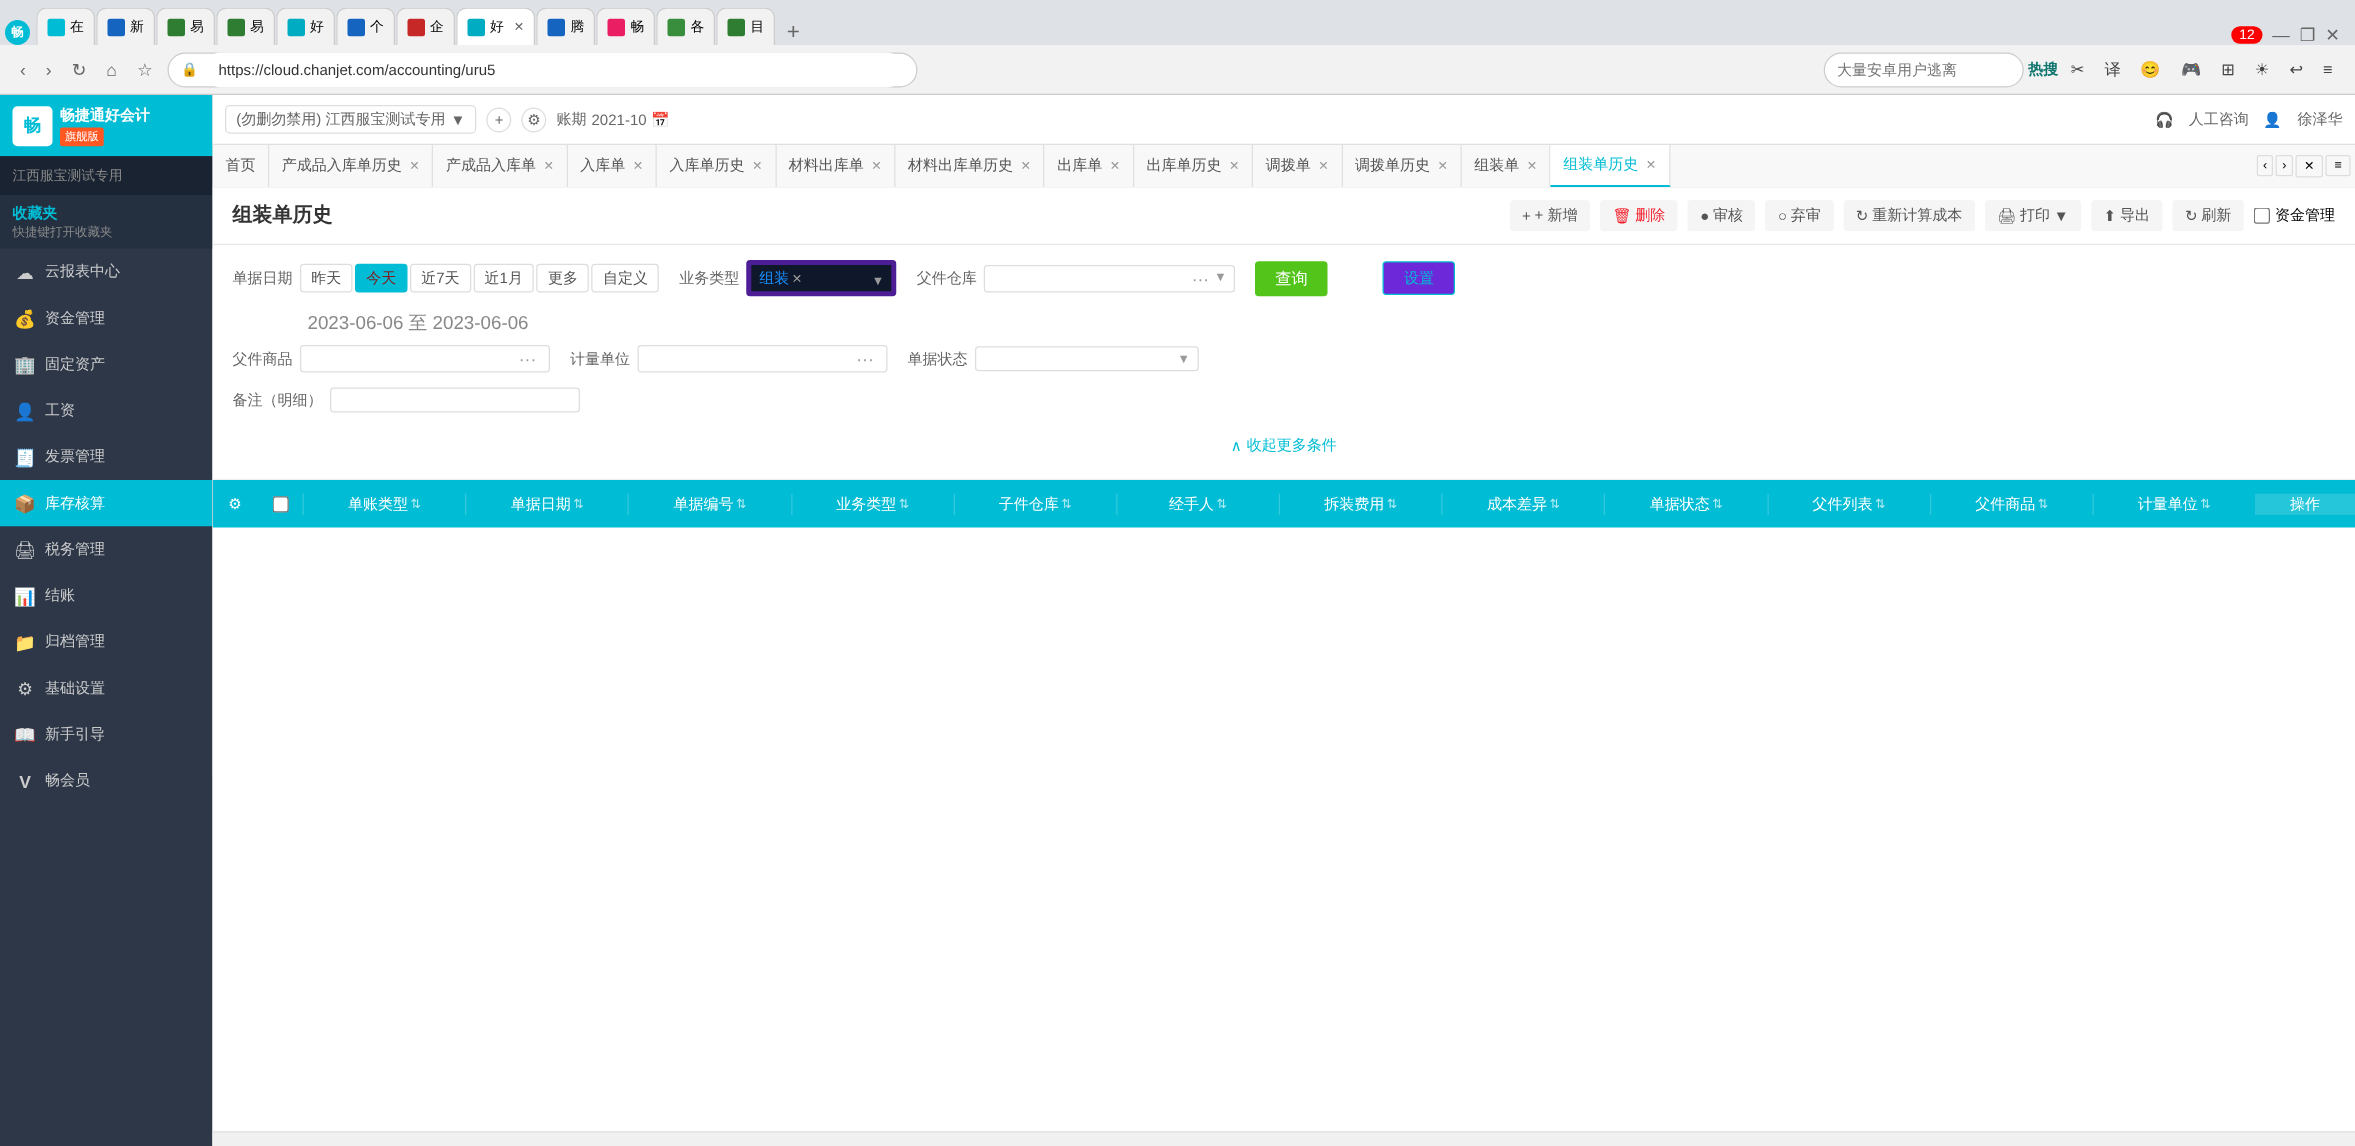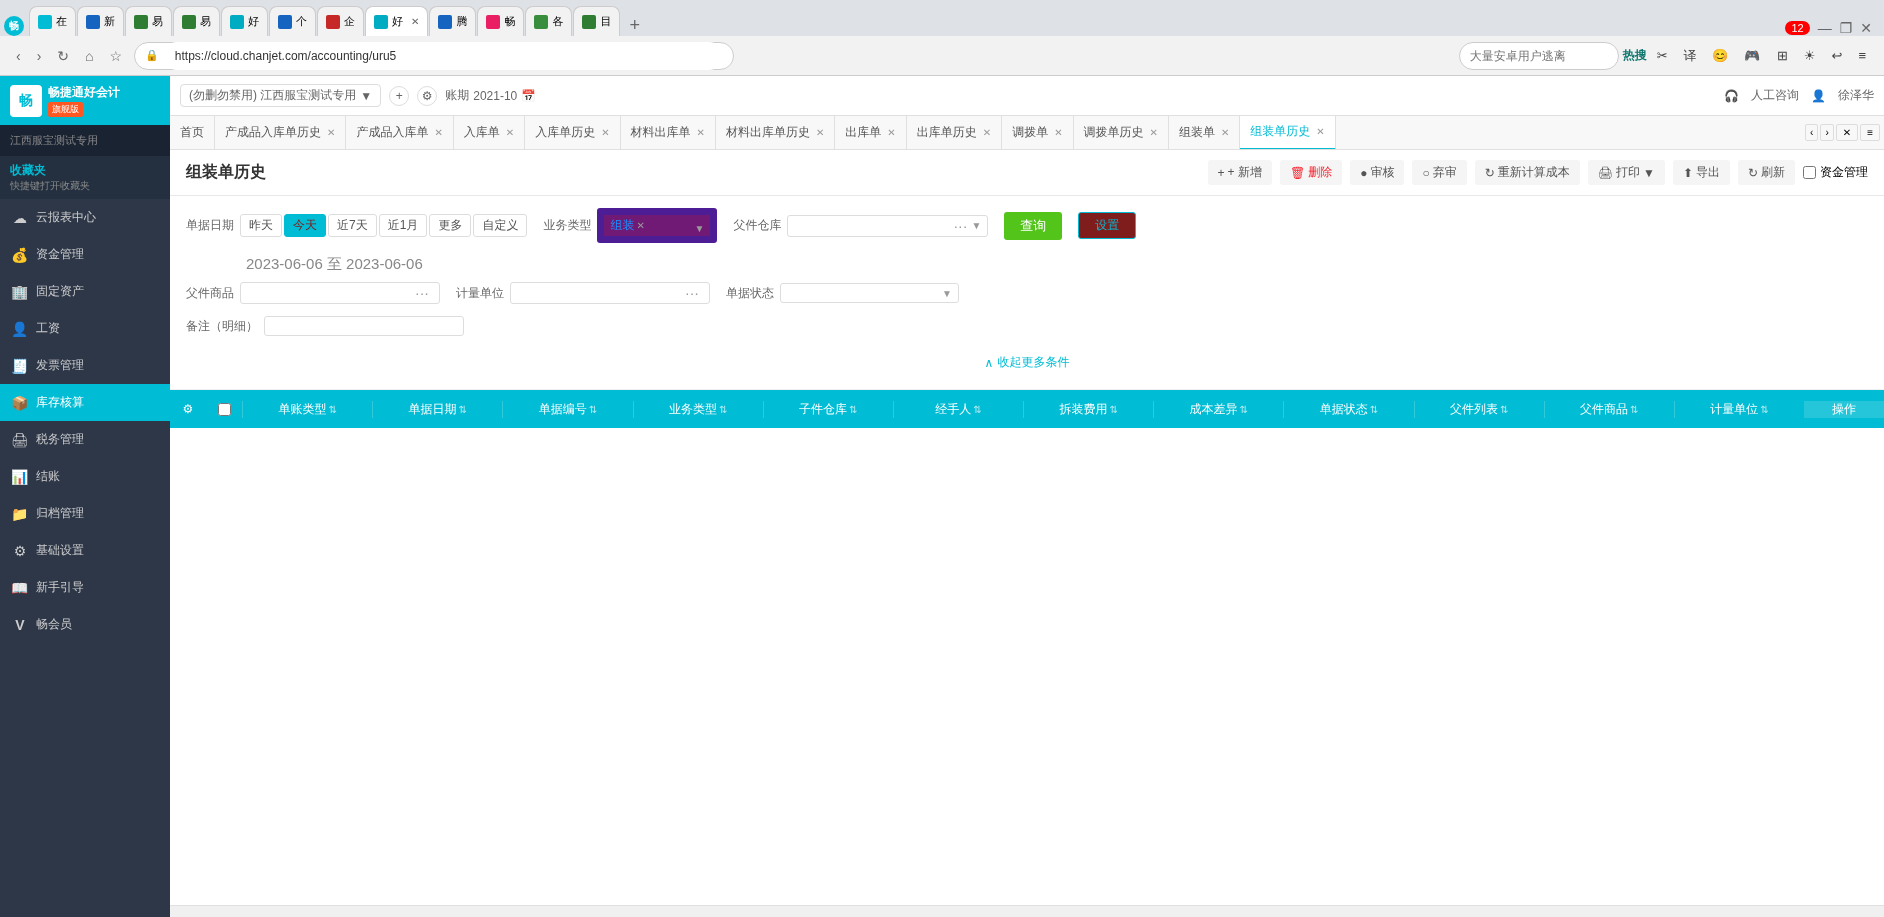--- a/index.html
+++ b/index.html
@@ -75,21 +75,21 @@
     .table-container { background: #fff; }
     .table-header { display: flex; align-items: center; background: #00bcd4; color: #fff; height: 38px; }
     .th-settings { width: 36px; display: flex; align-items: center; justify-content: center; flex-shrink: 0; }
     .th-checkbox { width: 36px; display: flex; align-items: center; justify-content: center; flex-shrink: 0; }
     .th-cell { display: flex; align-items: center; justify-content: center; padding: 0 6px; font-size: 12px; color: #fff; flex: 1; white-space: nowrap; gap: 2px; border-left: 1px solid rgba(255,255,255,0.2); cursor: pointer; }
     .th-cell .sort-icon { font-size: 10px; opacity: 0.7; }
     .th-actions { width: 80px; display: flex; align-items: center; justify-content: center; font-size: 12px; background: #26c6da; flex-shrink: 0; }
     .table-empty { display: flex; align-items: center; justify-content: center; height: 200px; color: #ccc; font-size: 14px; }
 
     .query-btn { background: #52c41a; color: #fff; border: none; border-radius: 3px; padding: 5px 16px; font-size: 13px; cursor: pointer; }
-    .settings-btn { background: #7f1d1d; color: #00bcd4; border: 1px solid #00bcd4; border-radius: 3px; padding: 4px 16px; font-size: 12px; cursor: pointer; }
+    .settings-btn { background: #6d28d9; color: #00bcd4; border: 1px solid #00bcd4; border-radius: 3px; padding: 4px 16px; font-size: 12px; cursor: pointer; margin-left: 28px; }
 
     .scrollbar-container { height: 12px; background: #f0f0f0; border-top: 1px solid #e0e0e0; }
 
     .filter-dots { color: #999; cursor: pointer; font-size: 14px; padding: 0 4px; }
     .filter-dropdown-arrow { color: #999; cursor: pointer; font-size: 10px; }
   </style>
 </head>
 <body>
 
 <div class="browser-chrome">
@@ -395,21 +395,21 @@
               <button class="date-btn active">今天</button>
               <button class="date-btn">近7天</button>
               <button class="date-btn">近1月</button>
               <button class="date-btn">更多</button>
               <button class="date-btn">自定义</button>
             </div>
           </div>
 
           <div class="filter-item">
             <span class="filter-label">业务类型</span>
-            <div style="display:flex;align-items:flex-end;border:7px solid #4c1d95;border-radius:3px;padding:2px 6px;min-width:120px;background:#701a75;">
+            <div style="display:flex;align-items:flex-end;border:4px solid #4c1d95;border-radius:3px;padding:2px 6px;min-width:120px;background:#0f172a;">
               <div class="filter-tag" style="border:none;background:none;padding:0;">
                 <span>组装</span>
                 <span class="remove">✕</span>
               </div>
               <span class="filter-dropdown-arrow" style="margin-left:auto;">▼</span>
             </div>
           </div>
 
           <div class="filter-item">
             <span class="filter-label">父件仓库</span>

